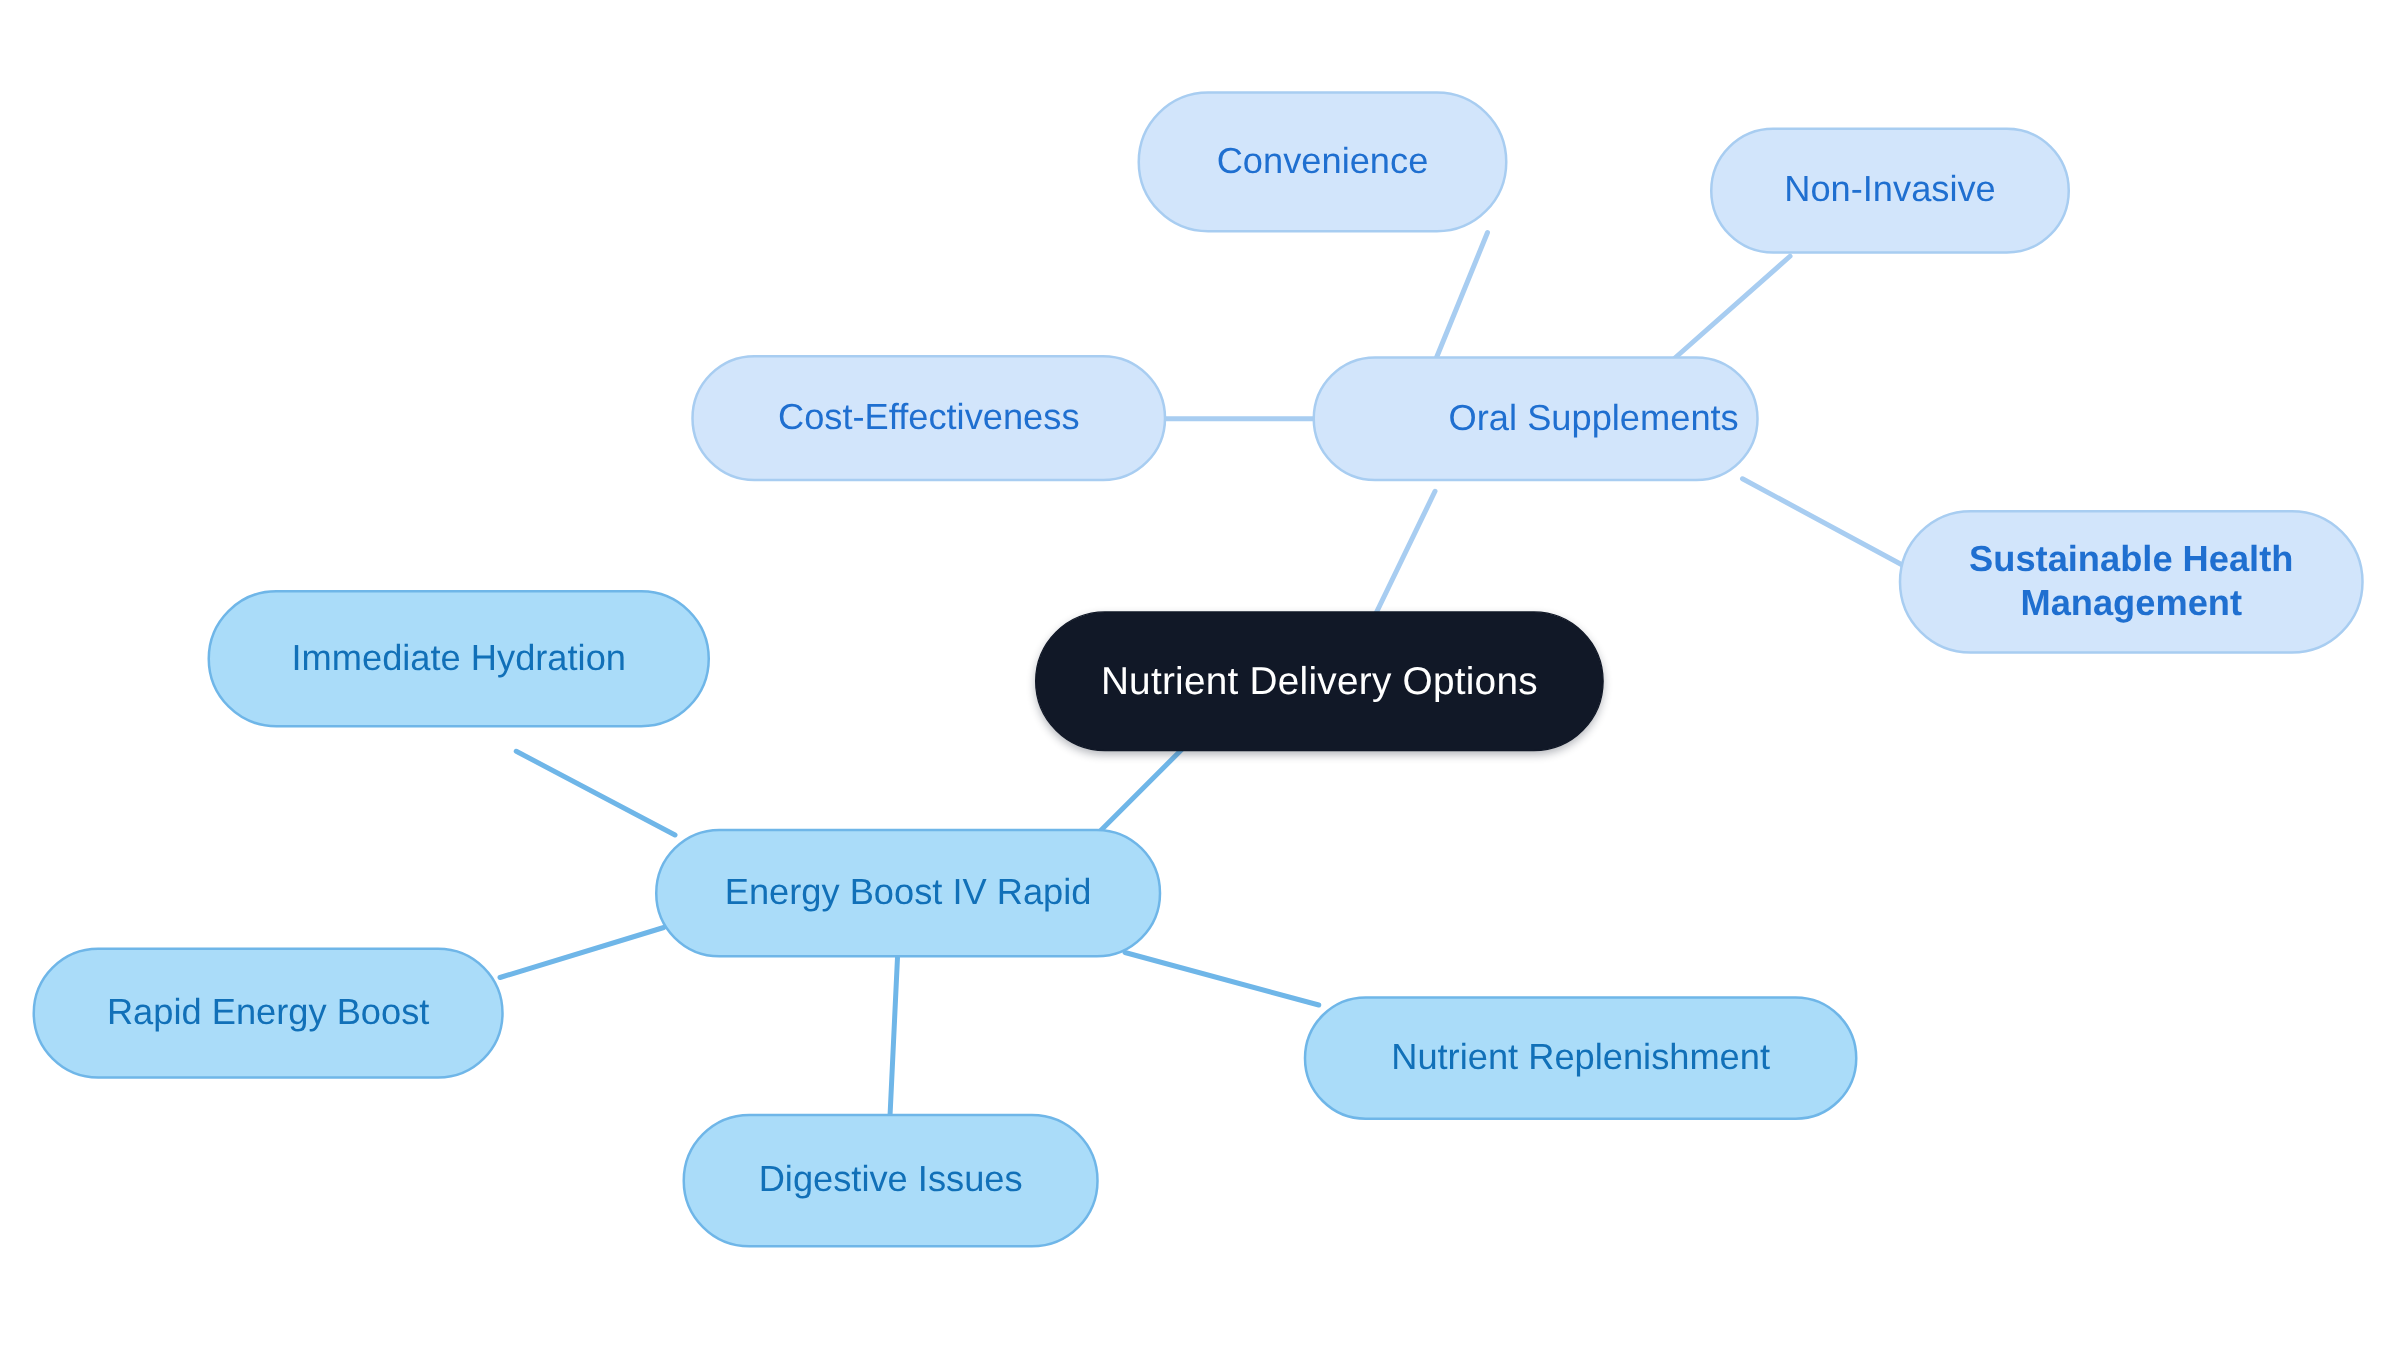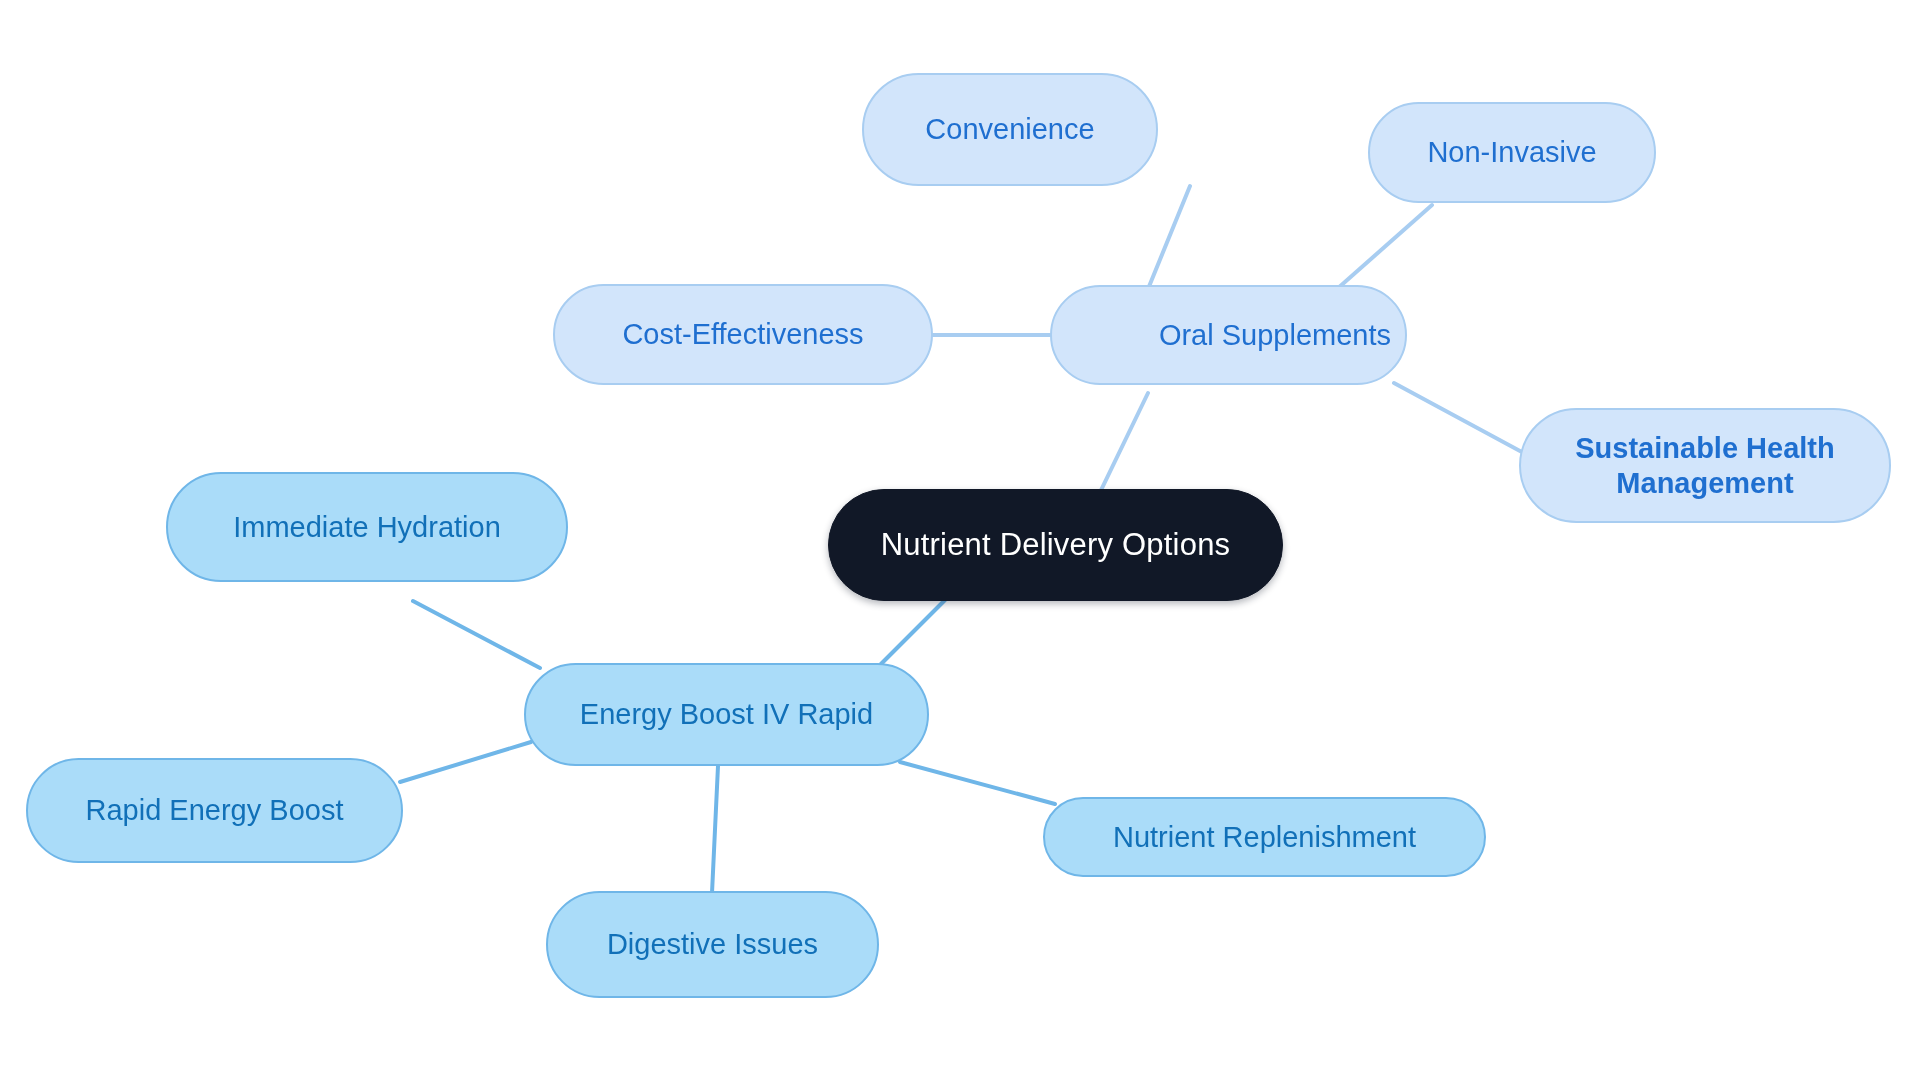--- a/index.html
+++ b/index.html
@@ -97,21 +97,21 @@
   </div>
 
   <div class="node pale" style="left:1050px; top:285px; width:357px; height:100px;justify-content:flex-end;">
     <span class="node-label">Oral Supplements</span>
   </div>
 
   <div class="node vivid" style="left:524px; top:663px; width:405px; height:103px;">
     <span class="node-label">Energy Boost IV Rapid</span>
   </div>
 
-  <div class="node pale" style="left:862px; top:73px; width:296px; height:113px;">
+  <div class="node pale" style="left:910px; top:73px; width:296px; height:113px;">
     <span class="node-label">Convenience</span>
   </div>
 
   <div class="node pale" style="left:1368px; top:102px; width:288px; height:101px;">
     <span class="node-label">Non-Invasive</span>
   </div>
 
   <div class="node pale" style="left:553px; top:284px; width:380px; height:101px;">
     <span class="node-label">Cost-Effectiveness</span>
   </div>
@@ -126,17 +126,17 @@
   </div>
 
   <div class="node vivid" style="left:26px; top:758px; width:377px; height:105px;">
     <span class="node-label">Rapid Energy Boost</span>
   </div>
 
   <div class="node vivid" style="left:546px; top:891px; width:333px; height:107px;">
     <span class="node-label">Digestive Issues</span>
   </div>
 
-  <div class="node vivid" style="left:1043px; top:797px; width:443px; height:80px;text-align:right;">
+  <div class="node vivid" style="left:1043px; top:797px; width:443px; height:99px;text-align:right;">
     <span class="node-label">Nutrient Replenishment</span>
   </div>
 
 </div>
 
 </body></html>

